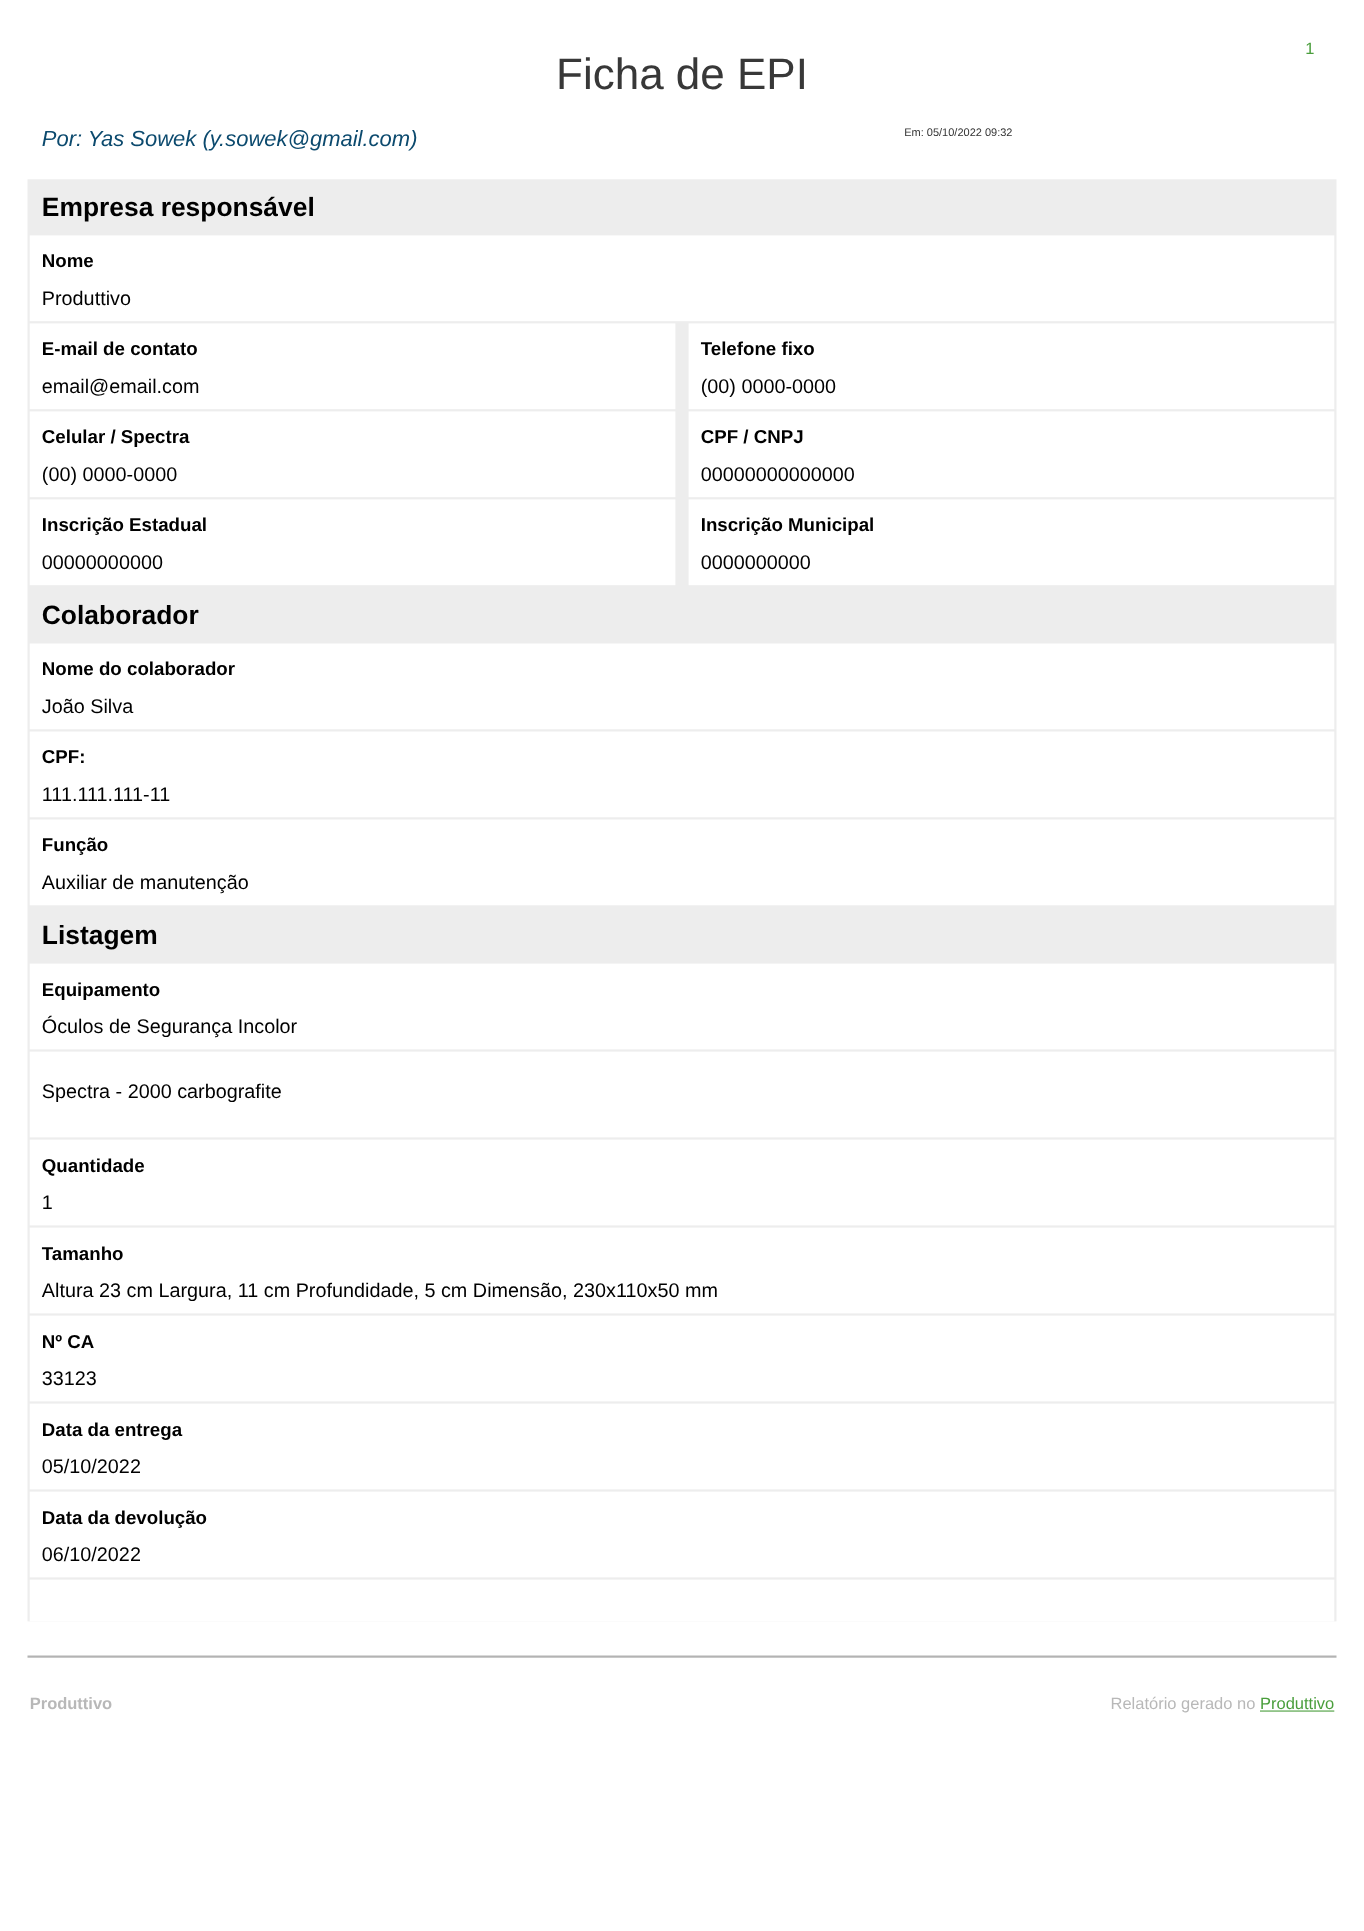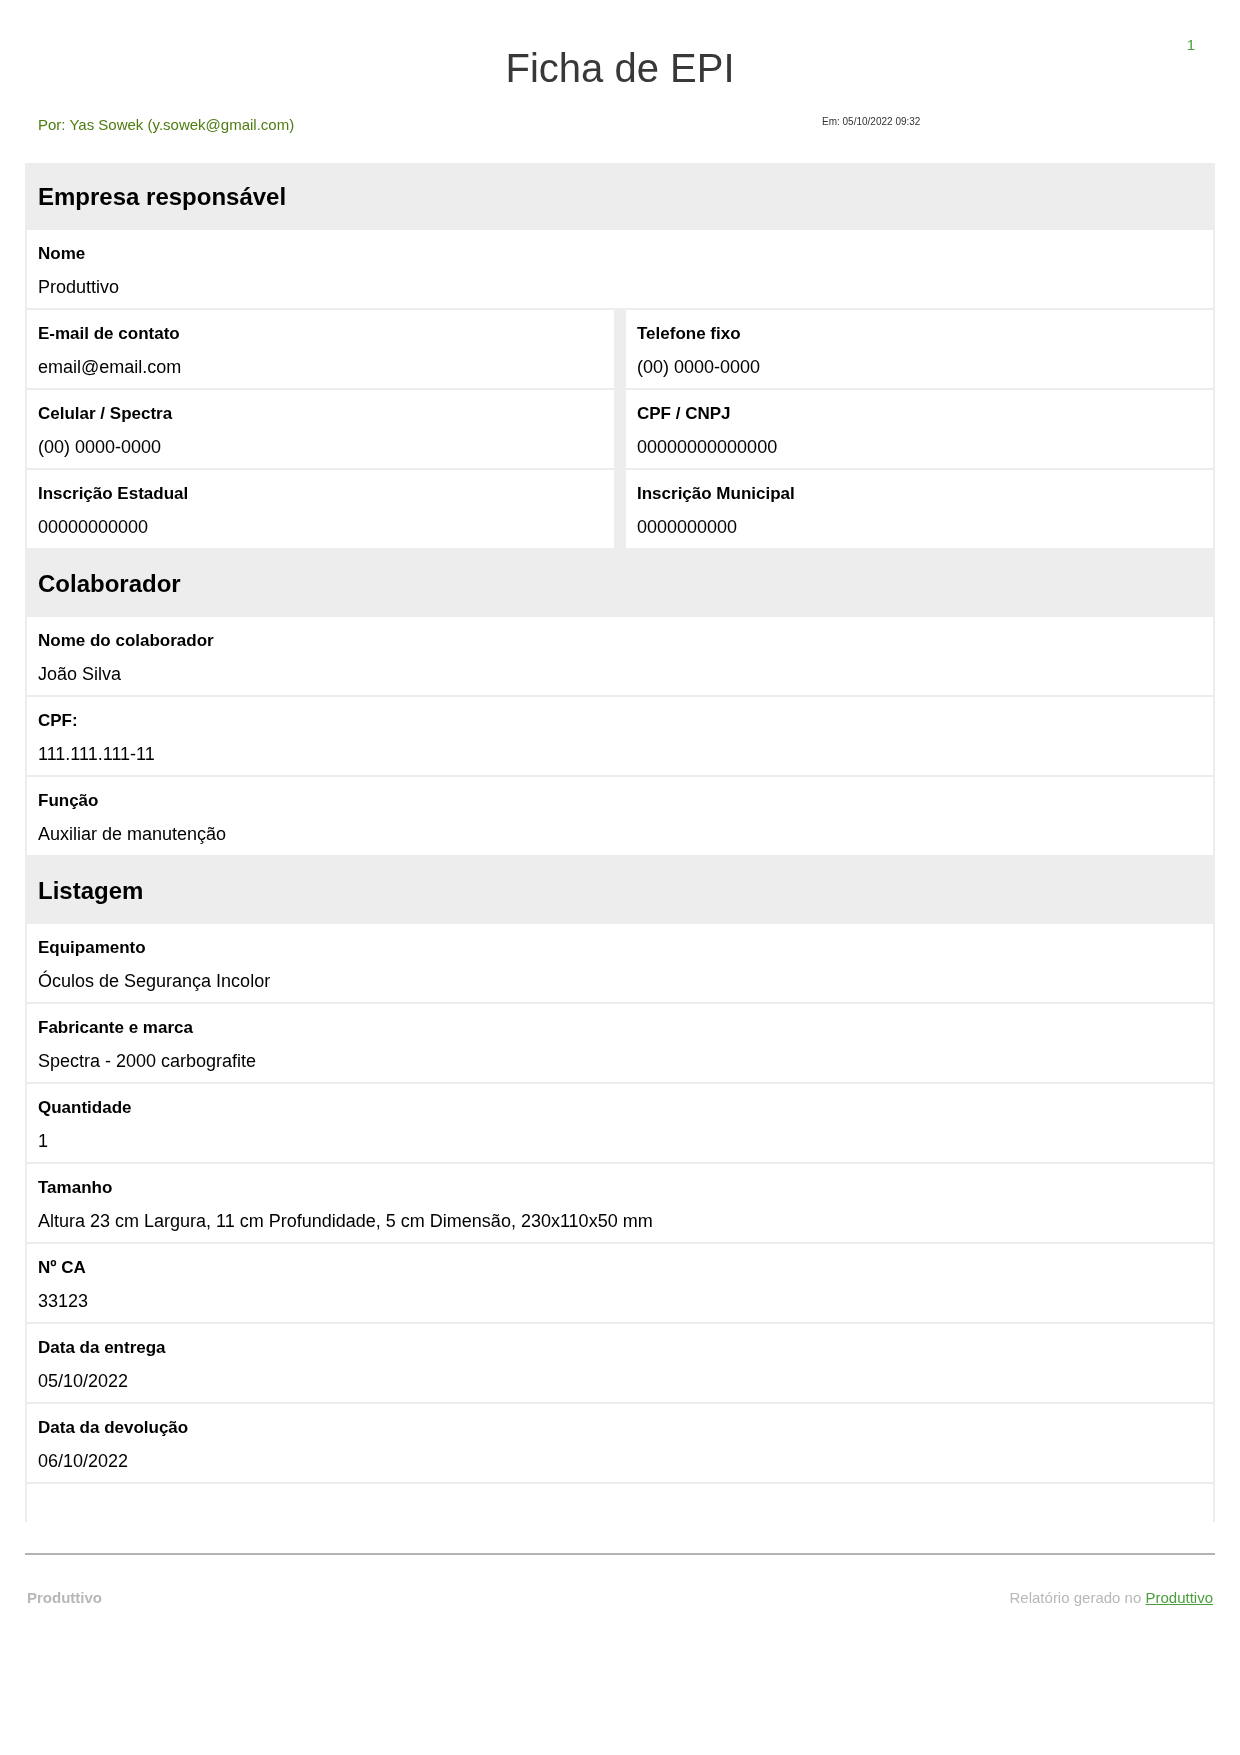--- a/index.html
+++ b/index.html
@@ -30,39 +30,40 @@
     width: 100%;
     text-align: center;
     font-size: 40px;
     font-weight: 400;
     color: #383838;
     line-height: 40px;
   }
   .meta-author {
     position: absolute;
     top: 116px; left: 38px;
-    font-size: 15px;
-    color: #4d7c0f;
+    font-size: 20px;
+    color: #0c4a6e;
+    font-style: italic;
   }
   .meta-date {
     position: absolute;
     top: 116px; left: 822px;
     font-size: 10px;
     color: #333;
     text-align: right;
   }
 
   
   .container {
     margin: 0 25px;
     background: #ededed;
     padding: 0 2px;
   }
   .section-header {
-    height: 67px;
+    height: 51px;
     display: flex;
     align-items: center;
     padding-left: 11px;
     font-size: 24px;
     font-weight: 700;
     color: #000;
   }
   .row { display: flex; gap: 12px; margin-bottom: 2px; }
   .cell {
     background: #ffffff;
@@ -195,21 +196,20 @@
 
     <div class="row">
       <div class="cell">
         <span class="label">Equipamento</span>
         <span class="value">Óculos de Segurança Incolor</span>
       </div>
     </div>
 
     <div class="row">
       <div class="cell">
-        <span class="label">Fabricante e marca</span>
         <span class="value">Spectra - 2000 carbografite</span>
       </div>
     </div>
 
     <div class="row">
       <div class="cell">
         <span class="label">Quantidade</span>
         <span class="value">1</span>
       </div>
     </div>

